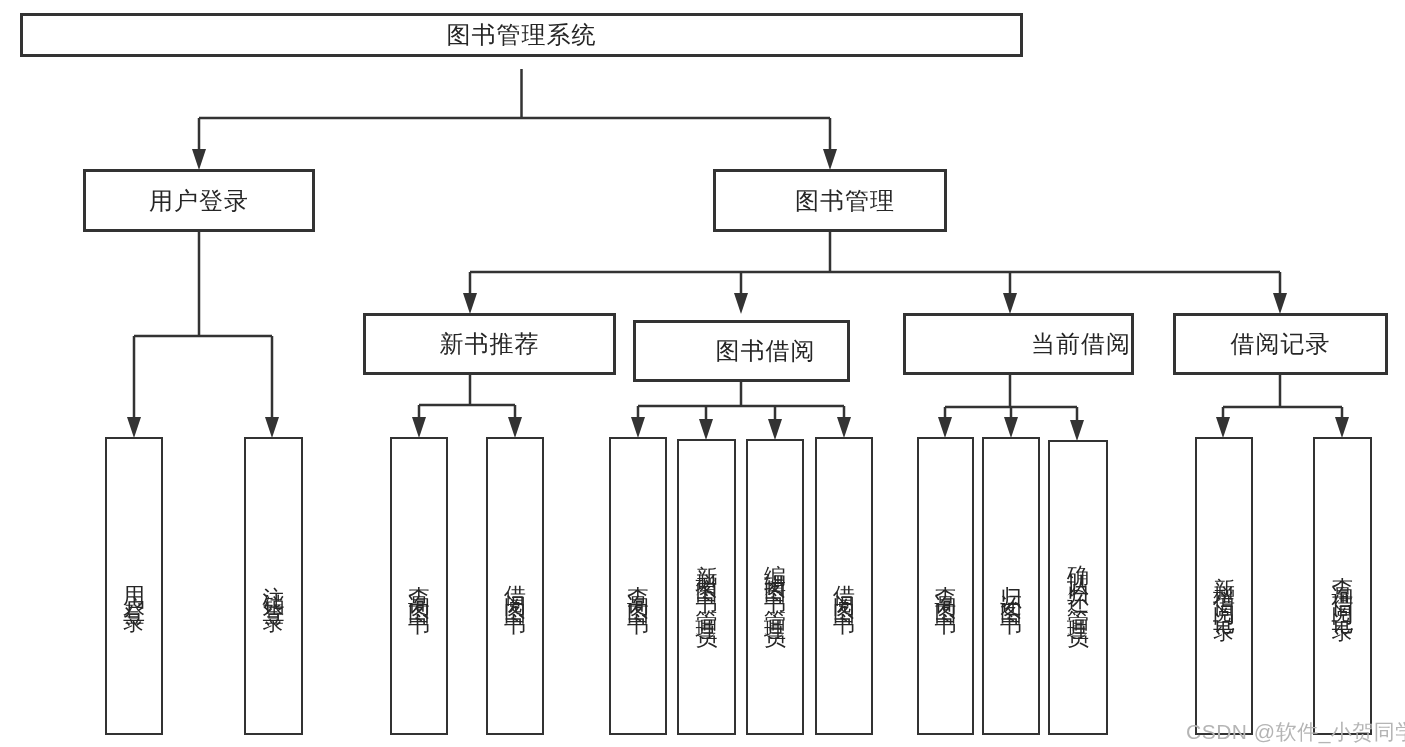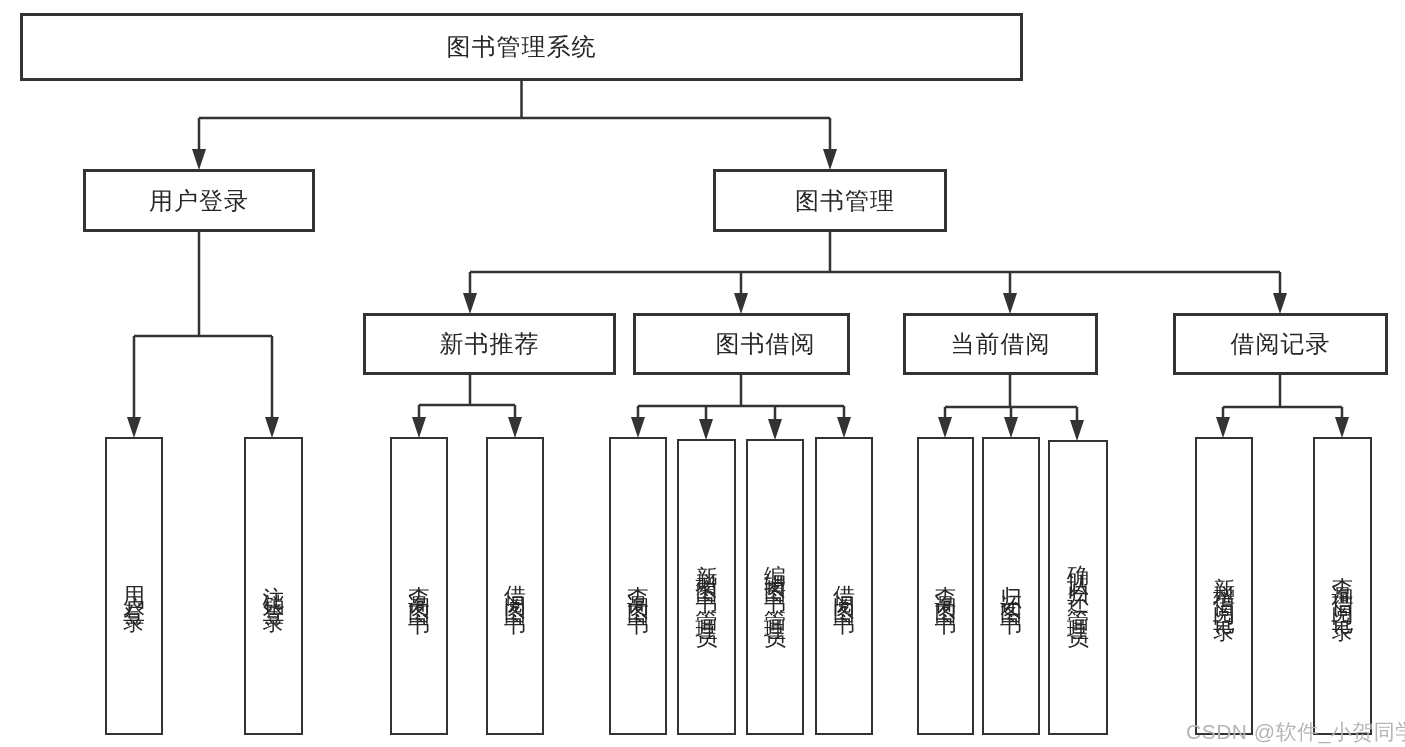--- a/index.html
+++ b/index.html
@@ -102,38 +102,38 @@
 
       <polygon points="938,417 952,417 945,438"></polygon>
       <polygon points="1004,417 1018,417 1011,438"></polygon>
       <polygon points="1070,420 1084,420 1077,441"></polygon>
 
       <polygon points="1216,417 1230,417 1223,438"></polygon>
       <polygon points="1335,417 1349,417 1342,438"></polygon>
     </g>
   </svg>
 
-  <div class="box lv1" style="left:20px; top:13px; width:1003px; height:68px;">
+  <div class="box lv1" style="left:20px; top:13px; width:1003px; height:44px;">
     <span class="hlabel">图书管理系统</span>
   </div>
 
   <div class="box lv2" style="left:83px; top:169px; width:232px; height:63px;">
     <span class="hlabel">用户登录</span>
   </div>
   <div class="box lv2" style="left:713px; top:169px; width:234px; height:63px;padding-left:30px;">
     <span class="hlabel">图书管理</span>
   </div>
 
   <div class="box lv3" style="left:363px; top:313px; width:253px; height:62px;">
     <span class="hlabel">新书推荐</span>
   </div>
-  <div class="box lv3" style="left:633px; top:313px; width:217px; height:62px;padding-left:48px;">
+  <div class="box lv3" style="left:633px; top:320px; width:217px; height:62px;padding-left:48px;">
     <span class="hlabel">图书借阅</span>
   </div>
-  <div class="box lv3" style="left:903px; top:313px; width:195px; height:62px;">
+  <div class="box lv3" style="left:903px; top:313px; width:231px; height:62px;justify-content:flex-end;">
     <span class="hlabel">当前借阅</span>
   </div>
   <div class="box lv3" style="left:1173px; top:313px; width:215px; height:62px;">
     <span class="hlabel">借阅记录</span>
   </div>
 
   <div class="box leaf" style="left:105px; top:437px; width:58px; height:298px;">
     <span class="vlabel">用户登录</span>
   </div>
   <div class="box leaf" style="left:244px; top:437px; width:59px; height:298px;">

